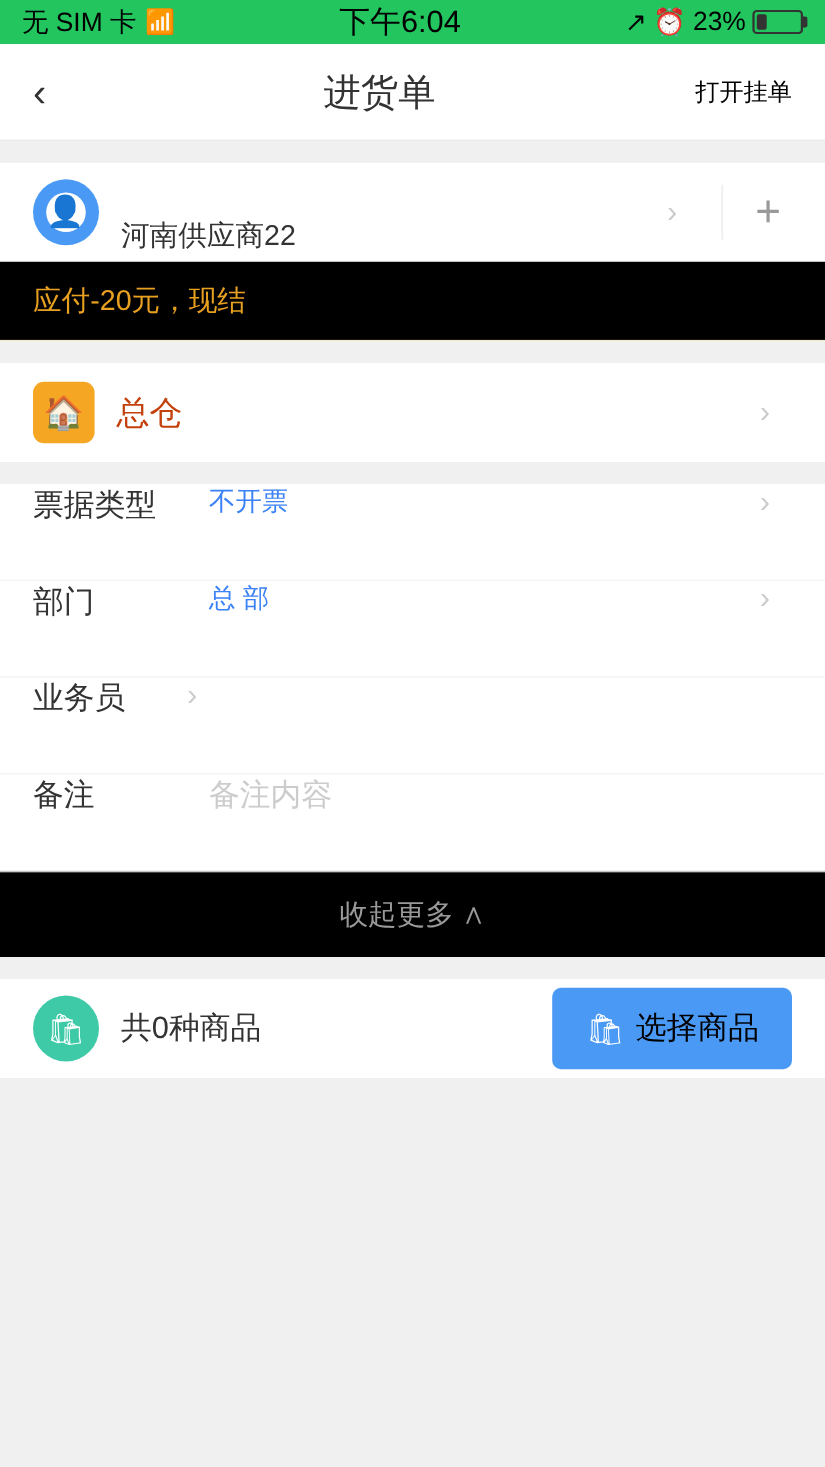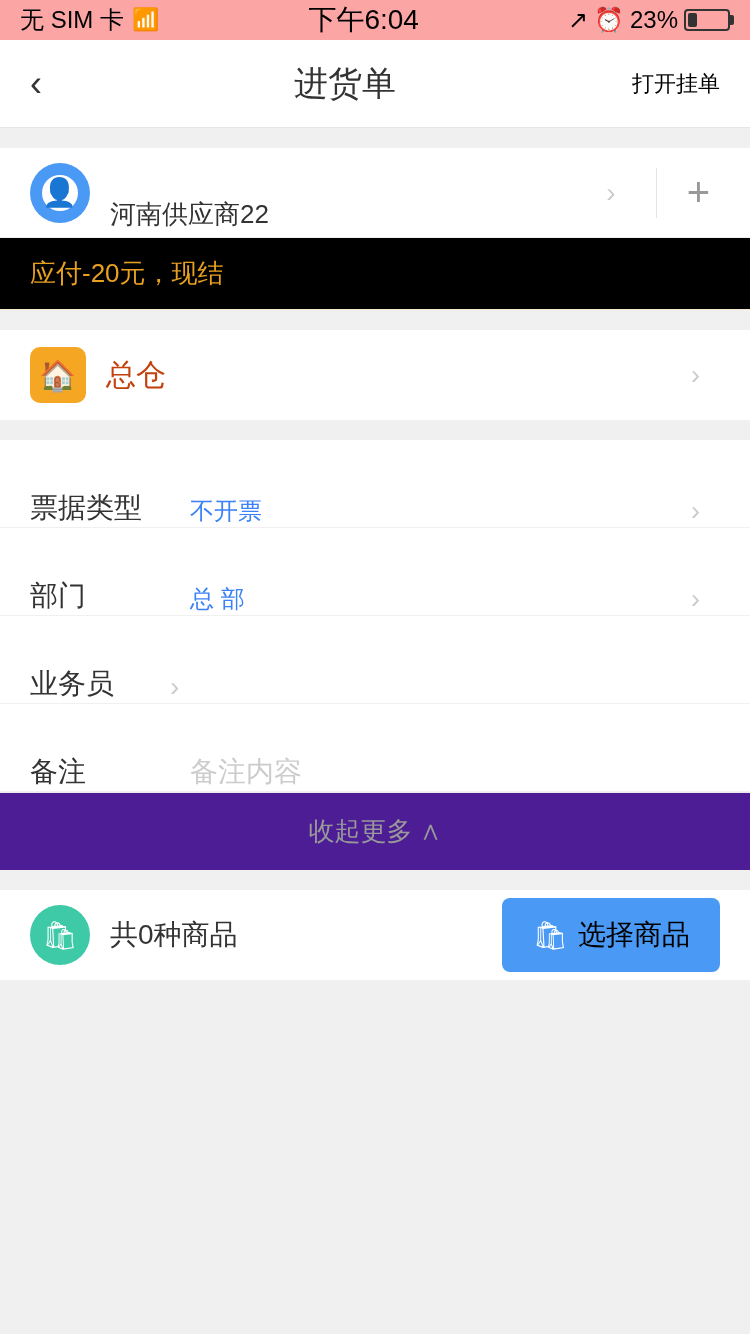--- a/index.html
+++ b/index.html
@@ -9,21 +9,21 @@
       min-height: 1334px;
       font-family: -apple-system, 'PingFang SC', 'Helvetica Neue', sans-serif;
       background: #f0f0f0;
       font-size: 28px;
     }
 
     
     .status-bar {
       width: 750px;
       height: 40px;
-      background: #fca5a5;
+      background: #22c55e;
       display: flex;
       align-items: center;
       justify-content: space-between;
       padding: 0 20px;
       font-size: 24px;
       color: #000;
     }
     .status-left { display: flex; align-items: center; gap: 8px; }
     .status-center { font-size: 28px; font-weight: 500; }
     .status-right { display: flex; align-items: center; gap: 6px; font-size: 24px; }
@@ -192,21 +192,21 @@
       color: #c2410c;
     }
 
     
     .form-section {
       background: #fff;
       margin-top: 20px;
     }
     .form-row {
       display: flex;
-      align-items: flex-end;
+      align-items: flex-start;
       padding: 0 30px;
       height: 88px;
       border-bottom: 1px solid #f0f0f0;
     }
     .form-label {
       font-size: 28px;
       color: #333;
       width: 140px;
       flex-shrink: 0;
     }
@@ -218,21 +218,21 @@
     }
     .form-placeholder {
       flex: 1;
       font-size: 28px;
       color: #ccc;
       padding-left: 20px;
     }
 
     
     .collapse-row {
-      background: #4c1d95;
+      background: #000000;
       display: flex;
       align-items: center;
       justify-content: center;
       height: 78px;
       margin-top: 0;
       border-top: 1px solid #ebebeb;
       cursor: pointer;
     }
     .collapse-text {
       font-size: 26px;

